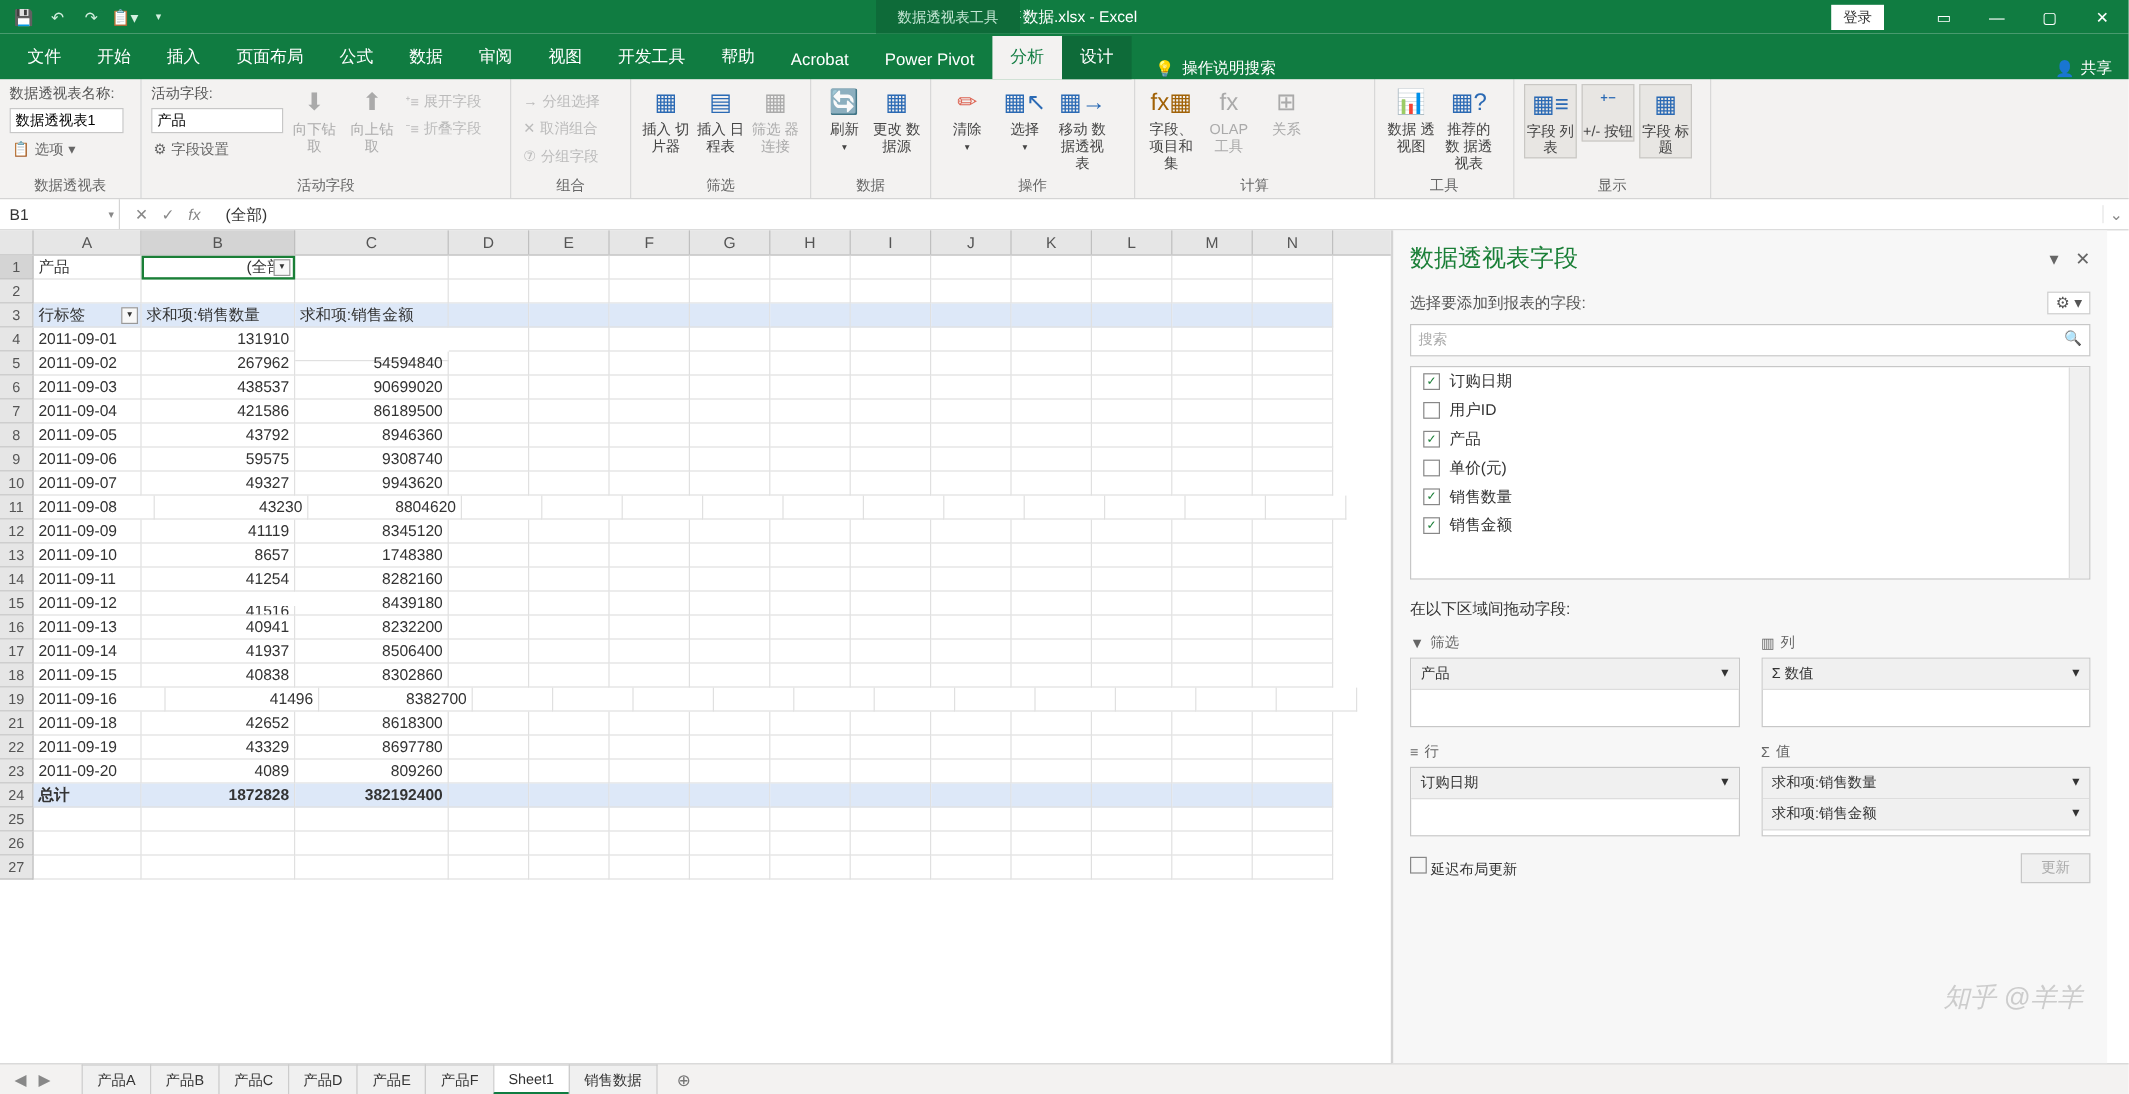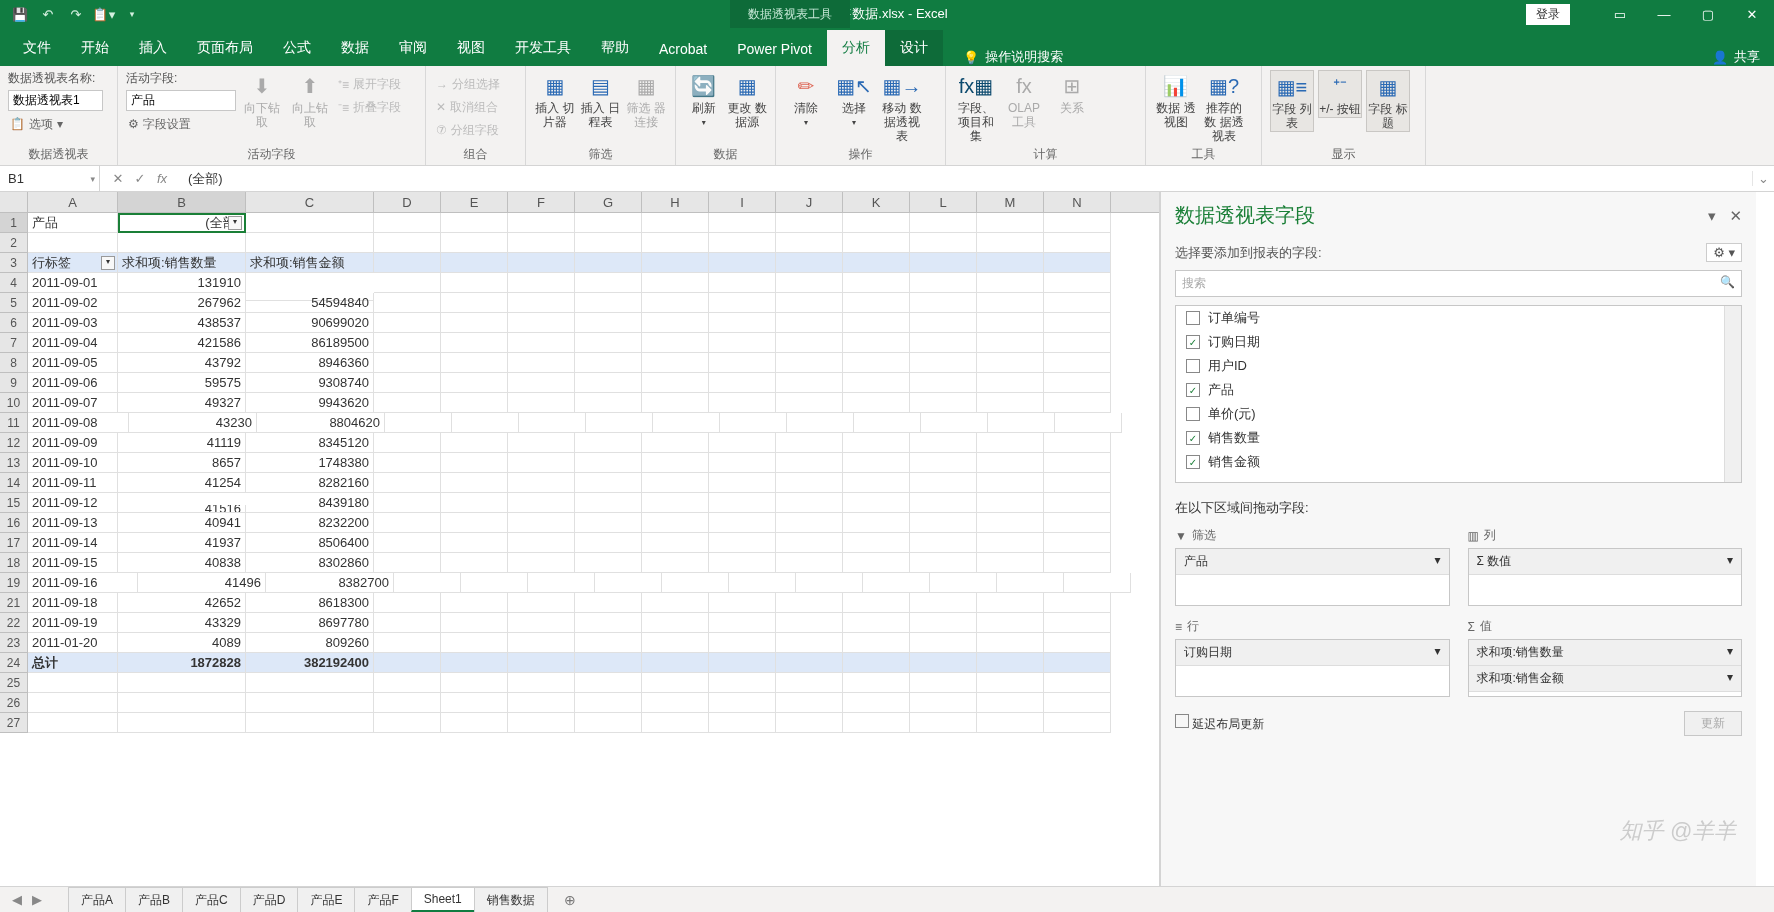--- a/index.html
+++ b/index.html
@@ -229,21 +229,21 @@
           <div class="ico" style="color:#2b6ab4">▦→</div>
           <div>移动
 数据透视表</div>
         </div>
     </div>
     <div class="rgroup-label">操作</div>
   </div>
   <div class="rgroup" style="width:200px">
     <div class="rgroup-content">
       <div class="rbtn-big">
-          <div class="ico" style="color:#0c4a6e">fx▦</div>
+          <div class="ico" style="color:#a16207">fx▦</div>
           <div>字段、项目和
 集</div>
         </div>
       <div class="rbtn-big dis">
           <div class="ico">fx</div>
           <div>OLAP 工具</div>
         </div>
       <div class="rbtn-big dis">
           <div class="ico">⊞</div>
           <div>关系</div>
@@ -670,21 +670,21 @@
           <div class="cell" style="width: 67px;"></div>
           <div class="cell" style="width: 67px;"></div>
           <div class="cell" style="width: 67px;"></div>
           <div class="cell" style="width: 67px;"></div>
           <div class="cell" style="width: 67px;"></div>
           <div class="cell" style="width: 67px;"></div>
           <div class="cell" style="width: 67px;"></div>
         </div>
         <div class="row">
           <div class="row-h">23</div>
-          <div class="cell" style="width: 90px;">2011-01-20</div>
+          <div class="cell" style="width: 90px;">2011-09-20</div>
           <div class="cell num" style="width: 128px;">4089</div>
           <div class="cell num" style="width: 128px;">809260</div>
           <div class="cell" style="width: 67px;"></div>
           <div class="cell" style="width: 67px;"></div>
           <div class="cell" style="width: 67px;"></div>
           <div class="cell" style="width: 67px;"></div>
           <div class="cell" style="width: 67px;"></div>
           <div class="cell" style="width: 67px;"></div>
           <div class="cell" style="width: 67px;"></div>
           <div class="cell" style="width: 67px;"></div>
@@ -771,24 +771,20 @@
         <span>✕</span>
       </div>
     </div>
     <div class="fp-sub">
       <span>选择要添加到报表的字段:</span>
       <span style="border:1px solid #ccc;padding:1px 6px;background:#fff">⚙ ▾</span>
     </div>
     <div class="fp-search">搜索</div>
     <div class="field-list" id="field-list">
       <div class="vscroll"></div>
-    <div class="field-item">
-          <span class="chk"></span>
-          <span>订单编号</span>
-        </div>
         <div class="field-item">
           <span class="chk">✓</span>
           <span>订购日期</span>
         </div>
         <div class="field-item">
           <span class="chk"></span>
           <span>用户ID</span>
         </div>
         <div class="field-item">
           <span class="chk">✓</span>

